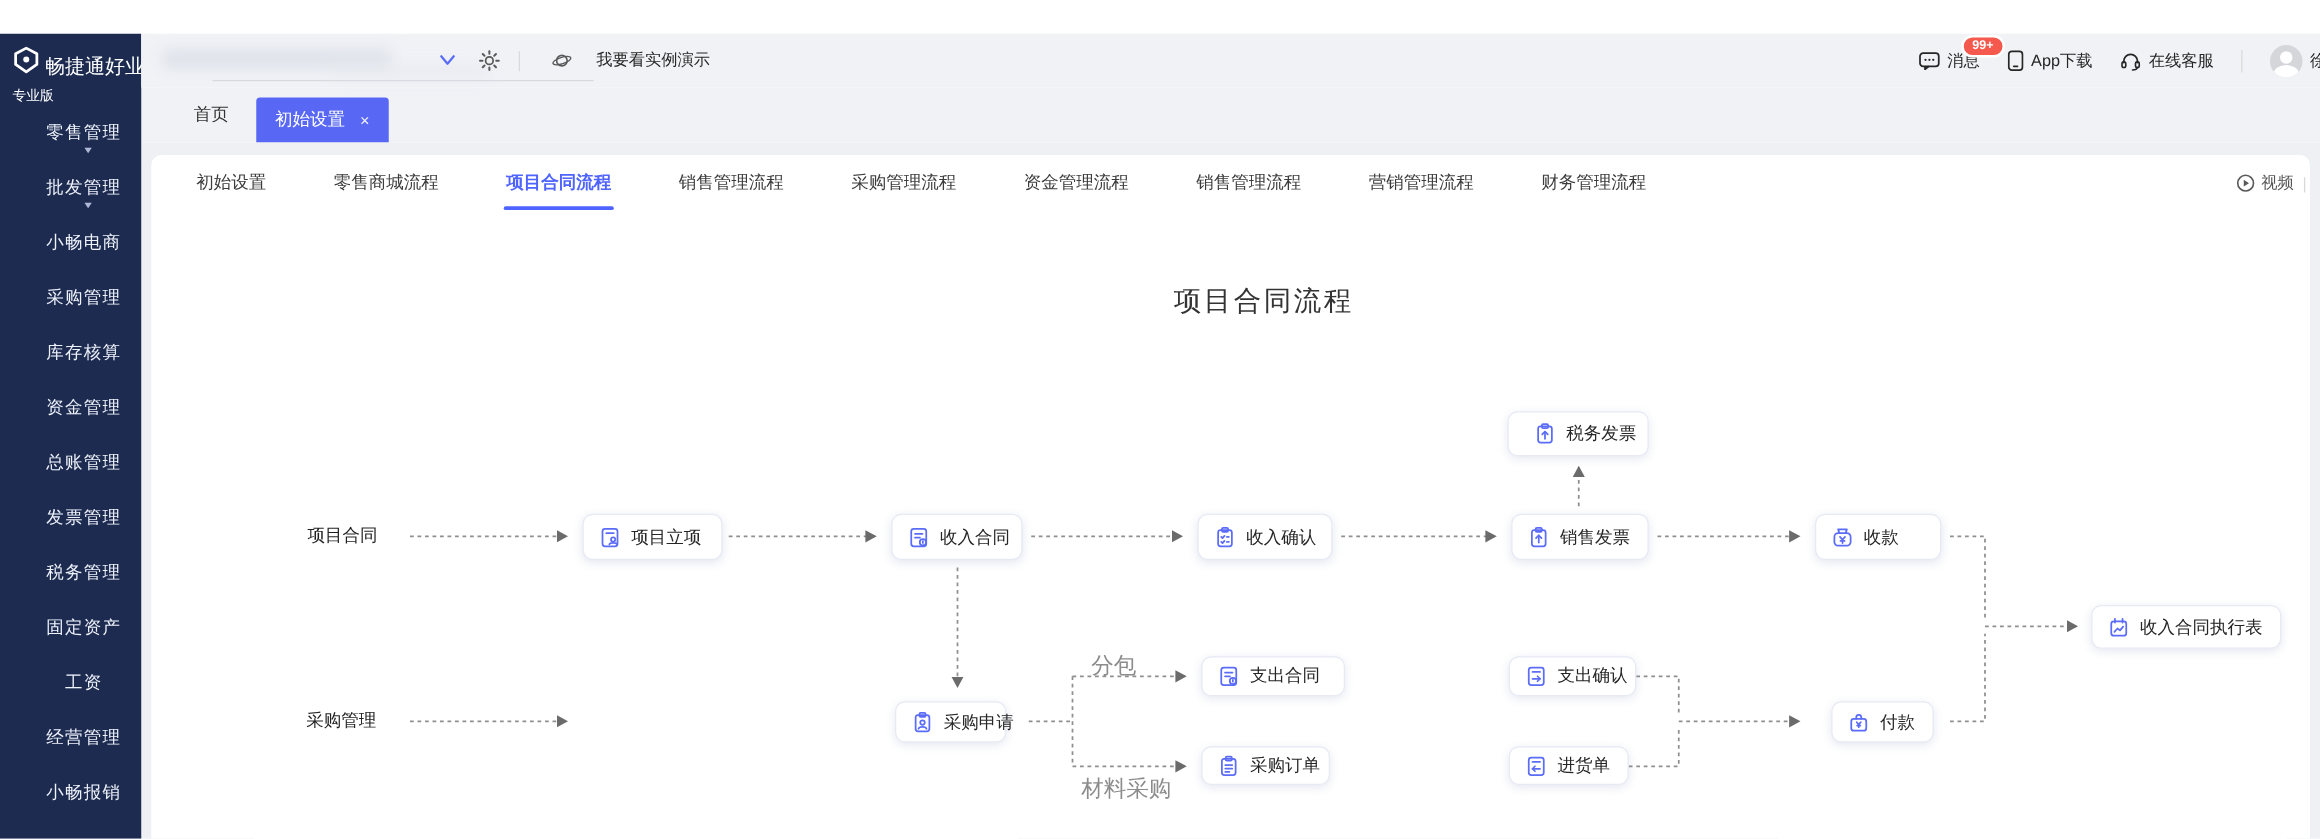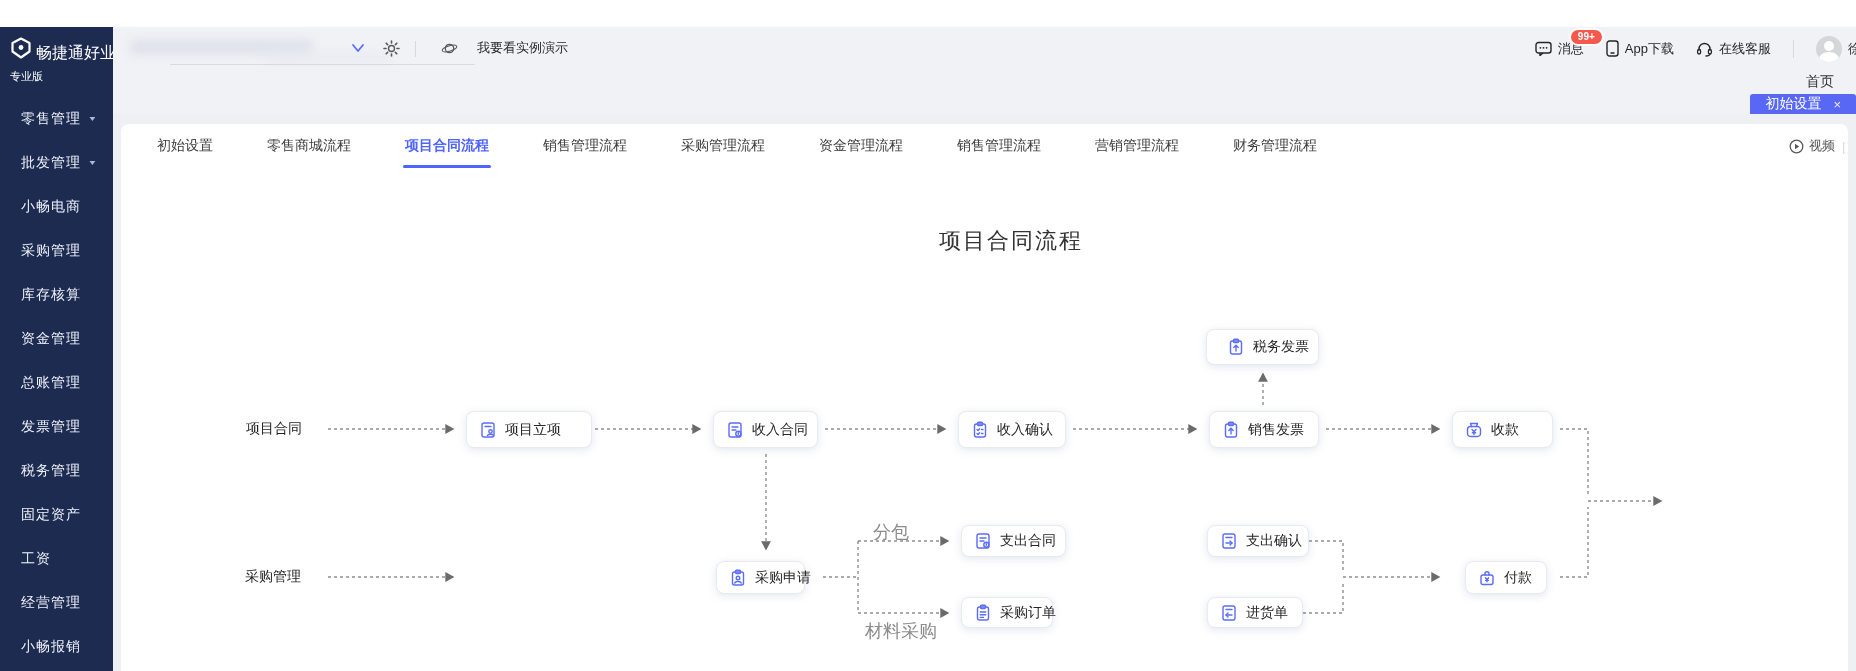--- a/index.html
+++ b/index.html
@@ -9,21 +9,21 @@
   .app { display:flex; height:644px; }
 
   
   .sidebar { width:113px; flex-shrink:0; background:#1d2b50; position:relative; }
   .logo-block { height:70px; position:relative; }
   .logo-glyph { position:absolute; left:9px; top:9px; }
   .brand-title { position:absolute; left:36px; top:16px; font-size:16px; color:#fff; white-space:nowrap; }
   .brand-edition { position:absolute; left:10px; top:42px; font-size:11px; color:#fff; }
   .side-menu { list-style:none; }
   .side-item { height:44px; display:flex; align-items:center; padding-left:21px;
-    font-size:14px; color:#eef2fb; letter-spacing:1px; cursor:pointer; }
+    font-size:14px; color:#eef2fb; letter-spacing:1px; cursor:pointer;flex-direction:column; }
   .side-item .caret { margin-left:7px; font-size:9px; color:#aeb8d6; transform:scale(1.1,0.8); }
 
   
   .main { flex:1; min-width:0; display:flex; flex-direction:column; }
   .topbar { height:43px; background:#f1f2f6; position:relative; font-size:13px; color:#262626; }
   .blur-blob { position:absolute; left:17px; top:12px; width:183px; height:16px;
     background:#dfe3ea; border-radius:4px; filter:blur(5px); }
   .blur-blob2 { position:absolute; left:150px; top:25px; width:130px; height:11px;
     background:#e6e9ef; border-radius:4px; filter:blur(6px); opacity:.7; }
   .select-underline { position:absolute; left:57px; top:37px; width:305px; border-bottom:1px solid #d8dadf; }
@@ -33,21 +33,21 @@
   .tb-demo { position:absolute; left:328px; top:12px; display:flex; align-items:center; gap:19px; cursor:pointer; }
   .tb-right { position:absolute; right:-18px; top:0; height:43px; display:flex; align-items:center; gap:22px; white-space:nowrap; }
   .tb-group { display:flex; align-items:center; gap:6px; cursor:pointer; position:relative; }
   .badge { position:absolute; left:34px; top:-12px; background:#f5594e; color:#fff; font-size:10px;
     line-height:12px; padding:1px 7px; border-radius:9px; border:2px solid #fff; font-weight:bold; }
   .tb-sep { height:18px; border-left:1px solid #d9d9d9; }
   .avatar { width:26px; height:26px; border-radius:50%; background:#d4d6da; position:relative; overflow:hidden; }
   .avatar::before { content:""; position:absolute; left:8px; top:5px; width:10px; height:10px; border-radius:50%; background:#fff; }
   .avatar::after { content:""; position:absolute; left:3px; top:16px; width:20px; height:14px; border-radius:50%; background:#fff; }
 
-  .tabstrip { height:44px; background:#f1f2f6; display:flex; align-items:flex-end; padding-left:20px;flex-direction:column; }
+  .tabstrip { height:44px; background:#f1f2f6; display:flex; align-items:flex-end; padding-left:20px; }
   .wtab-home { height:44px; display:flex; align-items:center; padding:0 22px; font-size:14px; color:#333; cursor:pointer; }
   .wtab-active { height:36px; background:#5868f5; color:#fff; display:flex; align-items:center; gap:12px;
     padding:0 15px; border-radius:3px 3px 0 0; font-size:14px; cursor:pointer; }
   .wtab-close { font-size:13px; opacity:.9; cursor:pointer; }
 
   .content { flex:1; background:#eef0f4; padding:10px 8px 0 8px; overflow:hidden; }
   .card { background:#fff; border-radius:8px 8px 0 0; height:100%; position:relative; overflow:hidden; }
 
   .flowtabs { height:44px; display:flex; align-items:center; padding-left:36px; gap:54px; position:relative; }
   .ftab { font-size:14px; color:#3c3c3c; cursor:pointer; position:relative; height:44px;
@@ -263,21 +263,21 @@
               <path d="M1222,453 H1318" marker-end="url(#arr)"></path>
               <path d="M207,453 H332" marker-end="url(#arr)"></path>
             </g>
           </svg>
 
           <div class="lane-label" style="left:125px; top:296px;">项目合同</div>
           <div class="lane-label" style="left:124px; top:444px;">采购管理</div>
           <div class="branch-label" style="left:752px; top:396px;">分包</div>
           <div class="branch-label" style="left:744px; top:495px;">材料采购</div>
 
-          <div class="node" style="left:345px; top:287px; width:126px; height:37px;">
+          <div class="node" style="left:345px; top:287px; width:112px; height:37px;">
             <svg class="nicon" width="18" height="18" viewBox="0 0 18 18" fill="none" stroke="#5b6cf9" stroke-width="1.4" stroke-linecap="round" stroke-linejoin="round">
               <rect x="3" y="2" width="12" height="14" rx="2"></rect>
                 <line x1="6" y1="5.5" x2="12" y2="5.5"></line>
               <circle cx="11.5" cy="10.5" r="1.7"></circle>
                 <path d="M8.5,14.5 c0.4-1.6 5.6-1.6 6,0"></path>
             </svg>
             <span>项目立项</span>
           </div>
           <div class="node" style="left:592px; top:287px; width:105px; height:37px;">
             <svg class="nicon" width="18" height="18" viewBox="0 0 18 18" fill="none" stroke="#5b6cf9" stroke-width="1.4" stroke-linecap="round" stroke-linejoin="round">
@@ -319,50 +319,59 @@
           </div>
           <div class="node" style="left:1085px; top:205px; width:113px; height:36px;padding-left:20px;">
             <svg class="nicon" width="18" height="18" viewBox="0 0 18 18" fill="none" stroke="#5b6cf9" stroke-width="1.4" stroke-linecap="round" stroke-linejoin="round">
               <rect x="3.5" y="3" width="11" height="13" rx="2"></rect>
                 <rect x="6.5" y="1.3" width="5" height="3.2" rx="1"></rect>
               <line x1="9" y1="13" x2="9" y2="7.5"></line>
                 <path d="M6.8,9.5 L9,7.2 L11.2,9.5"></path>
             </svg>
             <span>税务发票</span>
           </div>
+          <div class="node" style="left:1552px; top:360px; width:152px; height:35px;">
+            <svg class="nicon" width="18" height="18" viewBox="0 0 18 18" fill="none" stroke="#5b6cf9" stroke-width="1.4" stroke-linecap="round" stroke-linejoin="round">
+              <rect x="3" y="4" width="12" height="11.5" rx="2"></rect>
+                <line x1="6" y1="2" x2="6" y2="5"></line>
+                <line x1="12" y1="2" x2="12" y2="5"></line>
+              <path d="M5.5,12.5 L8,9.8 L10,11.3 L12.5,8.3"></path>
+            </svg>
+            <span>收入合同执行表</span>
+          </div>
 
           <div class="node" style="left:595px; top:437px; width:89px; height:33px;">
             <svg class="nicon" width="18" height="18" viewBox="0 0 18 18" fill="none" stroke="#5b6cf9" stroke-width="1.4" stroke-linecap="round" stroke-linejoin="round">
               <rect x="3.5" y="3" width="11" height="13" rx="2"></rect>
                 <rect x="6.5" y="1.3" width="5" height="3.2" rx="1"></rect>
               <circle cx="9" cy="9" r="1.8"></circle>
                 <path d="M5.8,14 c0.5-2 5.9-2 6.4,0"></path>
             </svg>
             <span>采购申请</span>
           </div>
-          <div class="node" style="left:840px; top:401px; width:105px; height:32px;">
+          <div class="node" style="left:840px; top:401px; width:115px; height:32px;">
             <svg class="nicon" width="18" height="18" viewBox="0 0 18 18" fill="none" stroke="#5b6cf9" stroke-width="1.4" stroke-linecap="round" stroke-linejoin="round">
               <rect x="3" y="2" width="12" height="14" rx="2"></rect>
                 <line x1="6" y1="6" x2="12" y2="6"></line>
                 <line x1="6" y1="9" x2="10" y2="9"></line>
               <circle cx="12.3" cy="12.8" r="2.5"></circle>
                 <line x1="12.3" y1="11.8" x2="12.3" y2="13.3"></line>
             </svg>
             <span>支出合同</span>
           </div>
           <div class="node" style="left:1086px; top:401px; width:102px; height:32px;">
             <svg class="nicon" width="18" height="18" viewBox="0 0 18 18" fill="none" stroke="#5b6cf9" stroke-width="1.4" stroke-linecap="round" stroke-linejoin="round">
               <rect x="3" y="2" width="12" height="14" rx="2"></rect>
                 <line x1="6" y1="5.5" x2="12" y2="5.5"></line>
               <line x1="6" y1="11" x2="12" y2="11"></line>
                 <path d="M10,9 L12,11 L10,13"></path>
             </svg>
             <span>支出确认</span>
           </div>
-          <div class="node" style="left:840px; top:473px; width:92px; height:31px;">
+          <div class="node" style="left:840px; top:473px; width:103px; height:31px;">
             <svg class="nicon" width="18" height="18" viewBox="0 0 18 18" fill="none" stroke="#5b6cf9" stroke-width="1.4" stroke-linecap="round" stroke-linejoin="round">
               <rect x="3.5" y="3" width="11" height="13" rx="2"></rect>
                 <rect x="6.5" y="1.3" width="5" height="3.2" rx="1"></rect>
               <line x1="6.2" y1="8" x2="11.8" y2="8"></line>
                 <line x1="6.2" y1="10.8" x2="11.8" y2="10.8"></line>
                 <line x1="6.2" y1="13.4" x2="9.5" y2="13.4"></line>
             </svg>
             <span>采购订单</span>
           </div>
           <div class="node" style="left:1086px; top:473px; width:96px; height:31px;">

